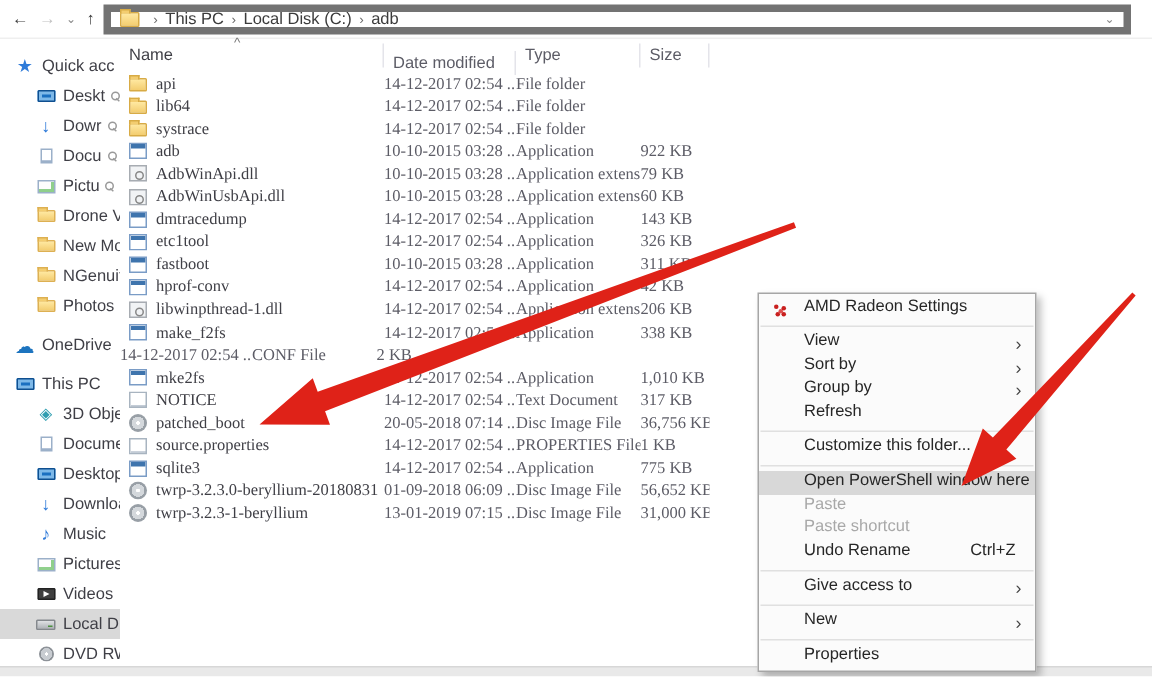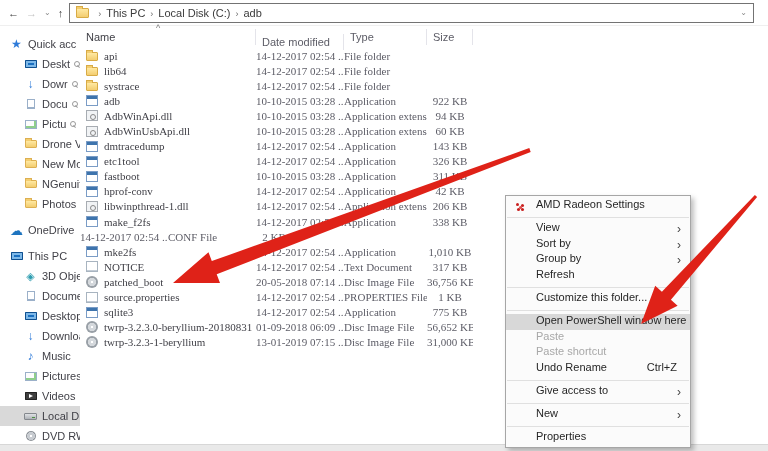--- a/index.html
+++ b/index.html
@@ -7,21 +7,21 @@
   body { font-family:"Liberation Sans",sans-serif; font-size:11px; color:#3f3f46; background:#fff; }
   #stage { position:relative; width:768px; height:451px; background:#fff; }
 
   
   .topbar { position:absolute; top:0; left:0; right:0; height:26px; display:flex; align-items:center; background:#fff; border-bottom:1px solid #efefef; }
   .nav { display:flex; align-items:center; gap:7px; padding:0 6px 0 8px; color:#3b3b3b; }
   .nav span { cursor:default; }
   .nav .fwd { color:#c3c3c3; }
   .nav .drop { color:#8a8a8a; font-size:8px; }
   .nav .up { color:#3b3b3b; }
-  .addressbar { flex:1; height:20px; margin-right:14px; border:1px solid #737373; display:flex; align-items:center; padding:0 6px; color:#3b3b3b; background:#fff; }
+  .addressbar { flex:1; height:20px; margin-right:14px; border:5px solid #737373; display:flex; align-items:center; padding:0 6px; color:#3b3b3b; background:#fff; }
   .addr-folder { width:13px; height:10px; background:linear-gradient(#ffe9a2,#f3cd70); border:1px solid #d8ab45; border-radius:1px; position:relative; margin-right:4px; flex:none; }
   .addr-folder::before { content:""; position:absolute; left:-1px; top:-3px; width:5px; height:2px; background:#f3cd70; border:1px solid #d8ab45; border-bottom:none; }
   .crumb-sep { color:#6a6a6a; font-size:9px; padding:0 5px; }
   .crumb { color:#3b3b3b; white-space:nowrap; }
   .addr-drop { margin-left:auto; color:#8a8a8a; font-size:8px; }
 
   
   .sidebar { position:absolute; left:0; top:34px; width:80px; bottom:10px; overflow:hidden; }
   .side-item { height:20px; display:flex; align-items:center; white-space:nowrap; color:#3f3f46; }
   .side-item.lvl0 { padding-left:9px; }
@@ -55,21 +55,21 @@
   .ch.c-date { width:88px;margin-top:10px; }
   .ch.c-type { width:83px; }
   .ch.c-size { width:46px; }
   .sort-caret { position:absolute; left:76px; top:-6px; color:#7a7a7a; font-size:9px; }
   #rows { position:absolute; left:80px; top:48px; right:100px;font-family:Liberation Serif, serif; }
   .row { height:15.1px; display:flex; align-items:center; }
   .cell { white-space:nowrap; overflow:hidden; }
   .c-name { width:176px; display:flex; align-items:center; padding-left:6px; color:#3f3f46; }
   .c-date { width:88px; color:#5c5c66; }
   .c-type { width:83px; color:#5c5c66; }
-  .c-size { width:46px; text-align:center; color:#5c5c66; }
+  .c-size { width:46px; text-align:left; color:#5c5c66; }
   .fi { width:12px; height:11px; margin-right:6px; flex:none; position:relative; }
   .fi-folder { background:linear-gradient(#ffe9a2,#f3cd70); border:1px solid #d8ab45; border-radius:1px; height:9px; margin-top:2px; }
   .fi-folder::before { content:""; position:absolute; left:-1px; top:-3px; width:5px; height:2px; background:#f3cd70; border:1px solid #d8ab45; border-bottom:none; }
   .fi-app { background:#fff; border:1px solid #7a9cc6; box-shadow:inset 0 3px 0 #3e74ad; }
   .fi-dll { background:#f1f3f5; border:1px solid #a7acb2; }
   .fi-dll::after { content:""; position:absolute; left:3px; top:3px; width:4px; height:4px; border-radius:50%; border:1px solid #888; }
   .fi-page { background:#fff; border:1px solid #a8b4c0; box-shadow:inset 0 -2px 0 -1px #c3ccd6, inset 0 -4px 0 -3px #c3ccd6, inset 0 -6px 0 -5px #c3ccd6; }
   .fi-disc { width:12px; height:12px; border-radius:50%; background:radial-gradient(circle,#fff 0 14%, #d4d8dc 15% 50%, #989fa6 51% 100%); }
 
   
@@ -284,21 +284,21 @@
         <div class="cell c-type">Application</div>
         <div class="cell c-size">922 KB</div>
       </div>
       <div class="row">
         <div class="cell c-name">
           <span class="fi fi-dll"></span>
           <span>AdbWinApi.dll</span>
         </div>
         <div class="cell c-date">10-10-2015 03:28 ...</div>
         <div class="cell c-type">Application extens...</div>
-        <div class="cell c-size">94 KB</div>
+        <div class="cell c-size">79 KB</div>
       </div>
       <div class="row">
         <div class="cell c-name">
           <span class="fi fi-dll"></span>
           <span>AdbWinUsbApi.dll</span>
         </div>
         <div class="cell c-date">10-10-2015 03:28 ...</div>
         <div class="cell c-type">Application extens...</div>
         <div class="cell c-size">60 KB</div>
       </div>

